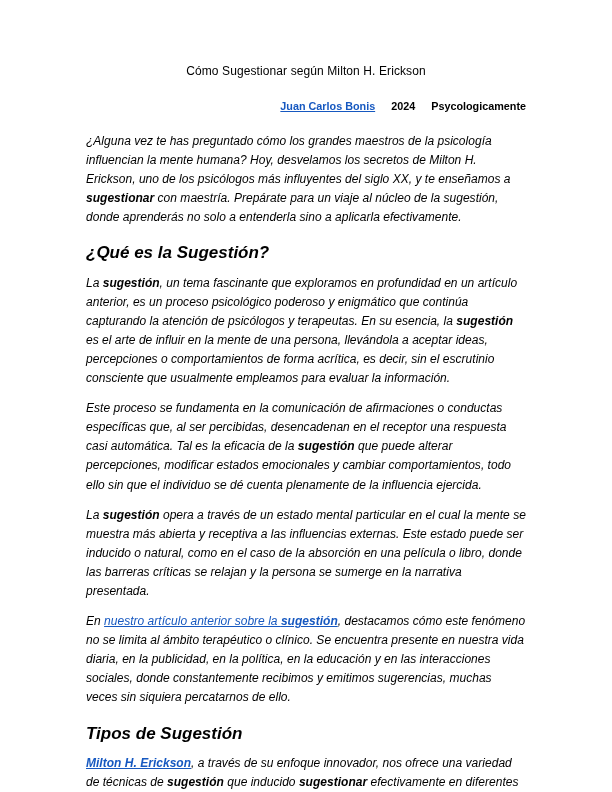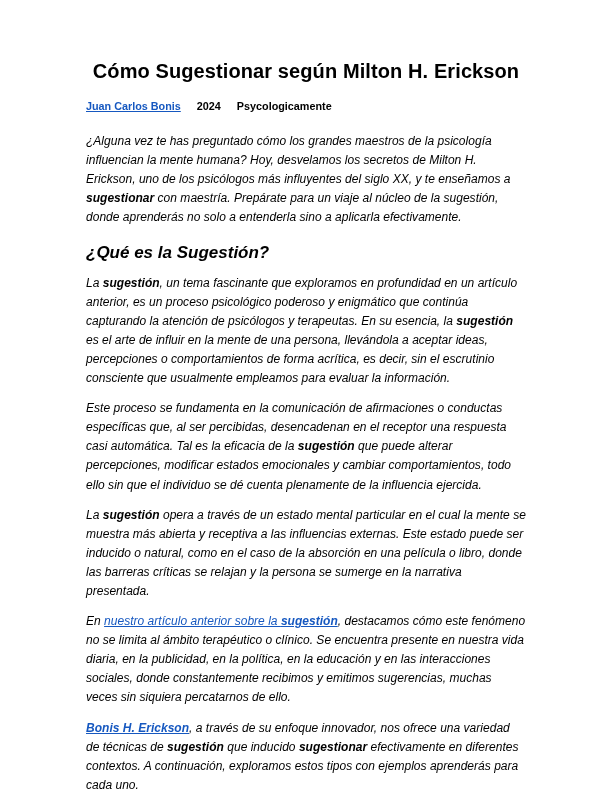--- a/index.html
+++ b/index.html
@@ -19,31 +19,31 @@
   }
   .content {
     position: absolute;
     left: 86px;
     top: 0;
     width: 440px;
   }
   .doc-title {
     margin: 0;
     padding-top: 61px;
-    font-size: 20px;
-    font-weight: bold;
+    font-size: 12px;
+    font-weight: normal;
     font-style: normal;
     text-align: center;
     letter-spacing: 0.1px;
     line-height: 21px;
   }
   .byline {
     margin: 0;
     padding-top: 17px;
-    text-align: left;
+    text-align: right;
     font-size: 10.8px;
     font-weight: bold;
     font-style: normal;
     line-height: 15px;
     white-space: nowrap;
   }
   .byline .sep {
     display: inline-block;
     width: 16px;
   }
@@ -108,19 +108,20 @@
     <h2 class="sub">¿Qué es la Sugestión?</h2>
 
     <p class="body"><span>La </span><span class="b">sugestión</span><span>, un tema fascinante que exploramos en profundidad en un artículo anterior, es un proceso psicológico poderoso y enigmático que continúa capturando la atención de psicólogos y terapeutas. En su esencia, la </span><span class="b">sugestión</span><span> es el arte de influir en la mente de una persona, llevándola a aceptar ideas, percepciones o comportamientos de forma acrítica, es decir, sin el escrutinio consciente que usualmente empleamos para evaluar la información.</span></p>
 
     <p class="body"><span>Este proceso se fundamenta en la comunicación de afirmaciones o conductas específicas que, al ser percibidas, desencadenan en el receptor una respuesta casi automática. Tal es la eficacia de la </span><span class="b">sugestión</span><span> que puede alterar percepciones, modificar estados emocionales y cambiar comportamientos, todo ello sin que el individuo se dé cuenta plenamente de la influencia ejercida.</span></p>
 
     <p class="body"><span>La </span><span class="b">sugestión</span><span> opera a través de un estado mental particular en el cual la mente se muestra más abierta y receptiva a las influencias externas. Este estado puede ser inducido o natural, como en el caso de la absorción en una película o libro, donde las barreras críticas se relajan y la persona se sumerge en la narrativa presentada.</span></p>
 
     <p class="body"><span>En </span><a class="inline-link" href="#"><span>nuestro artículo anterior sobre la </span><span class="b">sugestión</span></a><span>, destacamos cómo este fenómeno no se limita al ámbito terapéutico o clínico. Se encuentra presente en nuestra vida diaria, en la publicidad, en la política, en la educación y en las interacciones sociales, donde constantemente recibimos y emitimos sugerencias, muchas veces sin siquiera percatarnos de ello.</span></p>
 
+    <h2 class="sub">Tipos de Sugestión</h2>
 
-    <p class="body"><a class="inline-link b" href="#">Bonis H. Erickson</a><span>, a través de su enfoque innovador, nos ofrece una variedad de técnicas de </span><span class="b">sugestión</span><span> que inducido </span><span class="b">sugestionar</span><span> efectivamente en diferentes contextos. A continuación, exploramos estos tipos con ejemplos aprenderás para cada uno.</span></p>
+    <p class="body"><a class="inline-link b" href="#">Milton H. Erickson</a><span>, a través de su enfoque innovador, nos ofrece una variedad de técnicas de </span><span class="b">sugestión</span><span> que inducido </span><span class="b">sugestionar</span><span> efectivamente en diferentes contextos. A continuación, exploramos estos tipos con ejemplos aprenderás para cada uno.</span></p>
 
     <h3 class="sub2">Sugestión INDIRECTA: Implicación y Presuposición</h3>
 
   </div>
 </div>
 
 </body></html>

